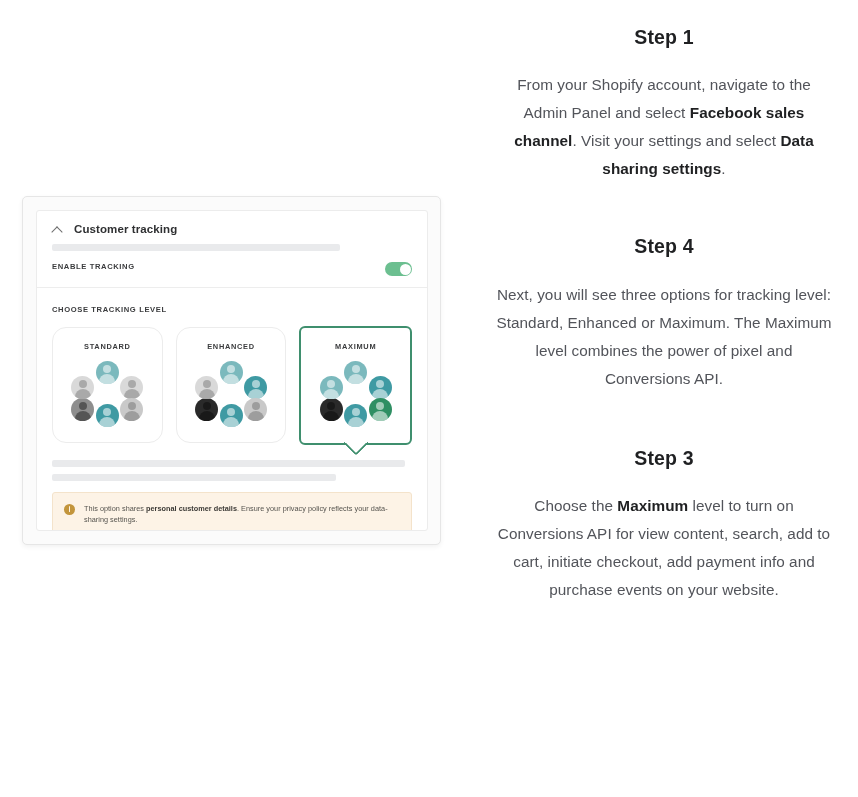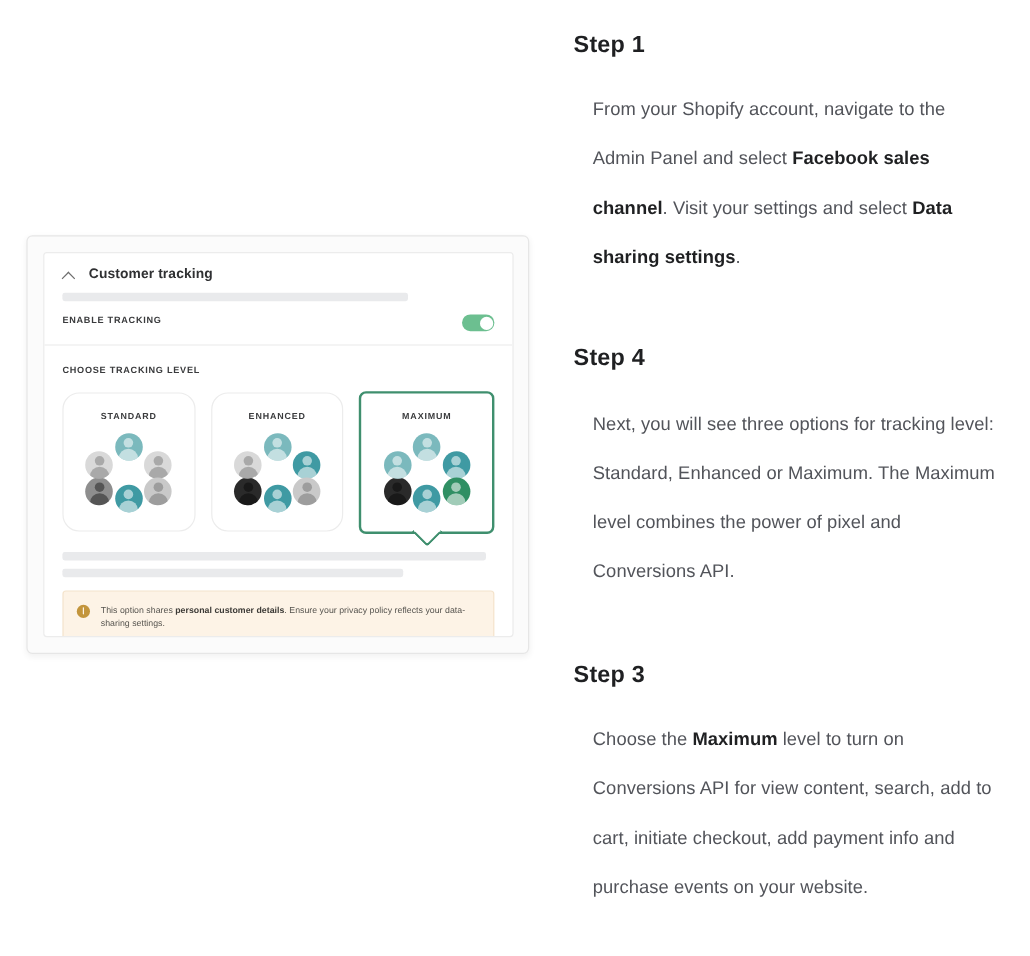--- a/index.html
+++ b/index.html
@@ -289,30 +289,30 @@
   .step-title {
     font-size: 19.5px;
     font-weight: bold;
     color: #1f2022;
     letter-spacing: .15px;
     margin: 0 0 22px 0;
     line-height: 1.2;
   }
   .step-body {
     font-size: 15.3px;
-    line-height: 41px;
+    line-height: 28px;
     color: #52545a;
     margin: 16px;
     letter-spacing: .05px;
   }
   .step-body b {
     color: #1f2022;
     font-weight: bold;
   }
-  .step-block { margin-bottom: 0; }
+  .step-block { margin-bottom: 0; text-align: center; }
   .gap-1 { height: 36px; }
   .gap-2 { height: 38px; }
 
   ul.bullets {
     list-style: none;
     margin: 22px 0 0 0;
     padding: 0;
   }
   ul.bullets li {
     position: relative;

